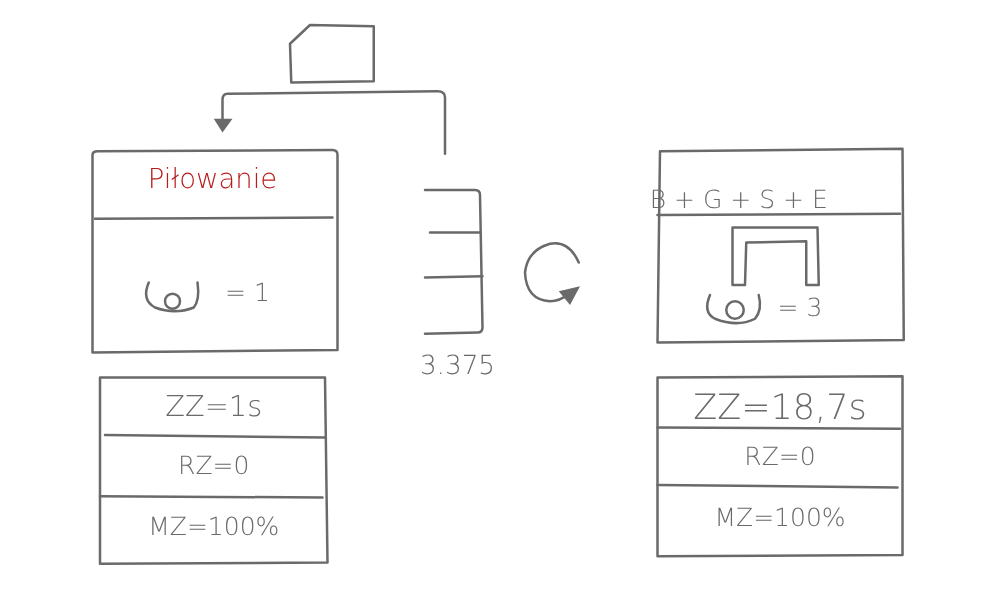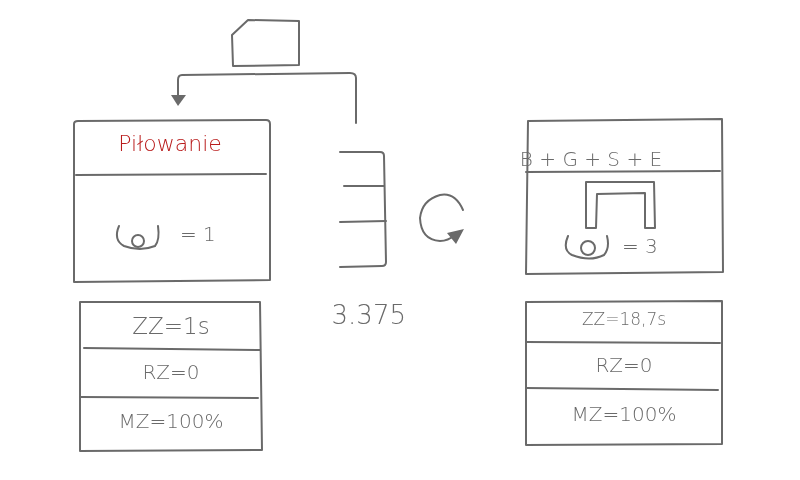--- a/index.html
+++ b/index.html
@@ -51,20 +51,20 @@
   <path d="M447 233 L464 229 L456 244 Z" fill="#6a6a6a"></path>
 </svg>
 
 <div class="txt title-dark" style="left:110px; top:131px; width:120px; font-size:22px;">Piłowanie</div>
 <div class="txt" style="left:180px; top:222px; width:50px; font-size:20px; text-align:left;">= 1</div>
 
 <div class="txt" style="left:80px; top:313px; width:182px; font-size:23px;">ZZ=1s</div>
 <div class="txt" style="left:80px; top:360px; width:182px; font-size:20px;">RZ=0</div>
 <div class="txt" style="left:80px; top:409px; width:182px; font-size:20px;">MZ=100%</div>
 
-<div class="txt" style="left:326px; top:300px; width:80px; font-size:26px;text-align:right;">3.375</div>
+<div class="txt" style="left:326px; top:280px; width:80px; font-size:21px;">3.375</div>
 
 <div class="txt" style="left:502px; top:131px; width:178px; font-size:20px;margin-top:16px;">B + G + S + E</div>
 <div class="txt" style="left:622px; top:234px; width:50px; font-size:20px; text-align:left;">= 3</div>
 
-<div class="txt" style="left:526px; top:309px; width:196px; font-size:17px;">ZZ=18,7s</div>
+<div class="txt" style="left:526px; top:309px; width:196px; font-size:28px;">ZZ=18,7s</div>
 <div class="txt" style="left:526px; top:353px; width:196px; font-size:20px;">RZ=0</div>
 <div class="txt" style="left:526px; top:402px; width:196px; font-size:20px;">MZ=100%</div>
 
 </body></html>

